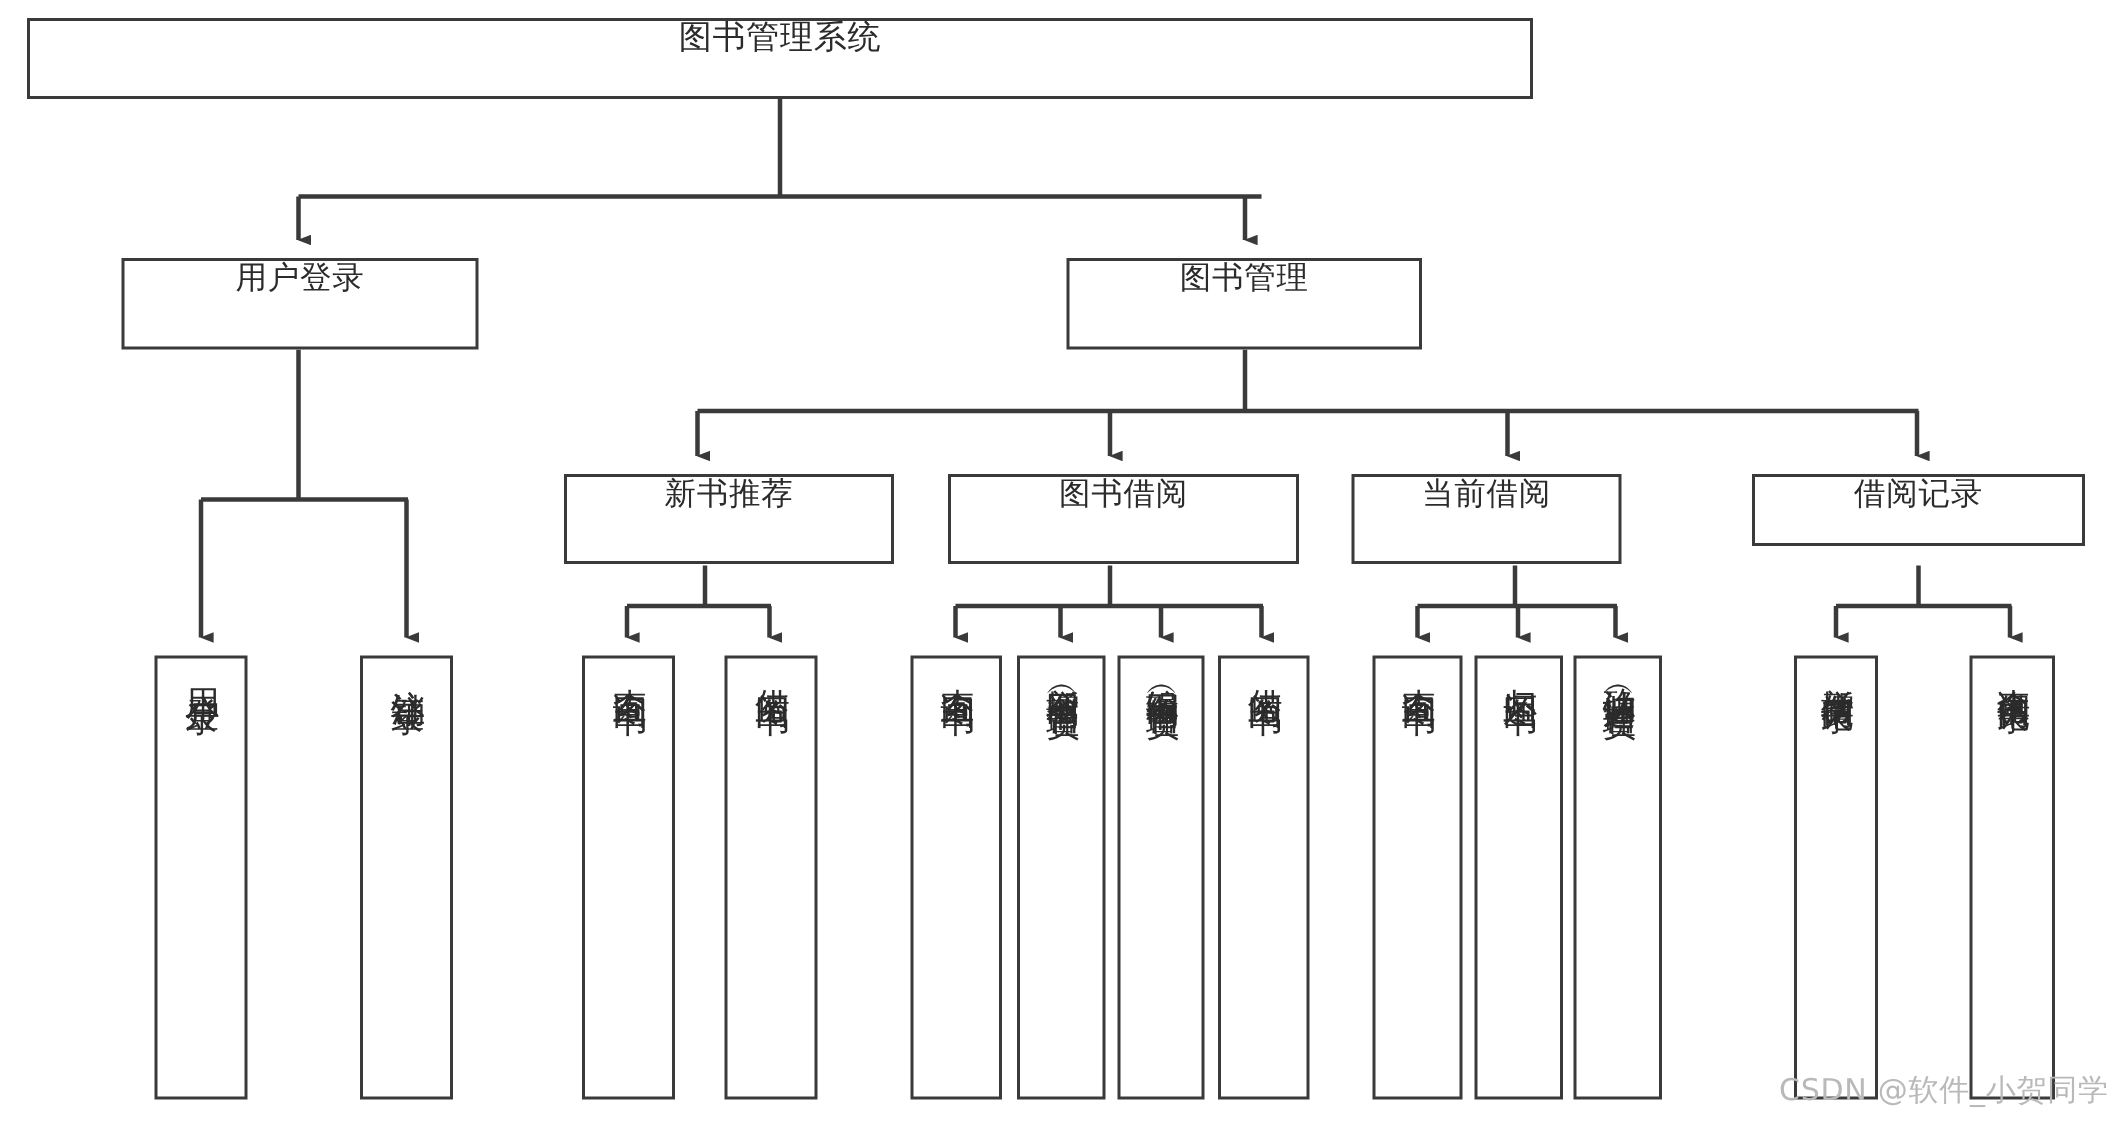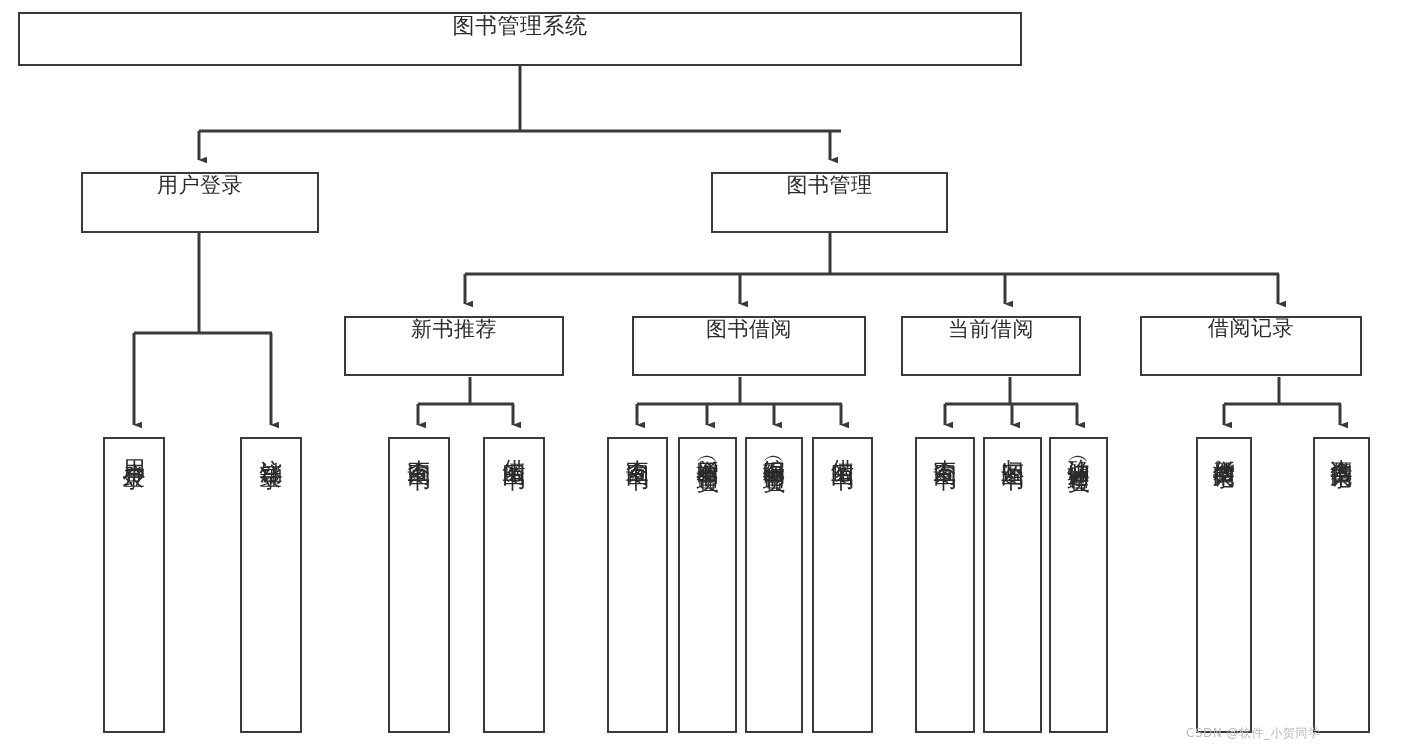--- a/index.html
+++ b/index.html
@@ -64,26 +64,25 @@
     margin: 0 auto;
   }
   .node.vertical.tall .node-label {
     font-size: 22px;
     letter-spacing: 2px;
   }
   .watermark {
     position: absolute;
     left: 1186px;
     top: 713px;
-    font-size: 12px;
+    font-size: 20px;
     color: #b9b9b9;
     white-space: nowrap;
     letter-spacing: 0.5px;
     font-family: "DejaVu Sans", "Liberation Sans", sans-serif;
-    margin-top: 12px;
   }
 </style>
 </head>
 <body>
 
 <div id="diagram-root">
 
   <svg id="connector-layer" viewBox="0 0 1405 747" width="1405" height="747" xmlns="http://www.w3.org/2000/svg">
     <defs>
       <marker id="arrowhead" markerWidth="7" markerHeight="9" refX="3.5" refY="8.4" orient="auto" markerUnits="userSpaceOnUse">
@@ -138,30 +137,30 @@
     <span class="node-label">图书管理系统</span>
   </div>
 
   <div class="node horizontal" style="left: 81px; top: 172px; width: 238px; height: 61px;">
     <span class="node-label">用户登录</span>
   </div>
   <div class="node horizontal" style="left: 711px; top: 172px; width: 237px; height: 61px;">
     <span class="node-label">图书管理</span>
   </div>
 
-  <div class="node horizontal" style="left: 344px; top: 316px; width: 220px; height: 60px;">
+  <div class="node horizontal" style="left: 376px; top: 316px; width: 220px; height: 60px;">
     <span class="node-label">新书推荐</span>
   </div>
   <div class="node horizontal" style="left: 632px; top: 316px; width: 234px; height: 60px;">
     <span class="node-label">图书借阅</span>
   </div>
   <div class="node horizontal" style="left: 901px; top: 316px; width: 180px; height: 60px;">
     <span class="node-label">当前借阅</span>
   </div>
-  <div class="node horizontal" style="left: 1140px; top: 316px; width: 222px; height: 60px; font-family: Liberation Mono, monospace;">
+  <div class="node horizontal" style="left: 1168px; top: 316px; width: 222px; height: 48px;">
     <span class="node-label">借阅记录</span>
   </div>
 
   <div class="node vertical" style="left: 103px; top: 437px; width: 62px; height: 296px;">
     <span class="node-label">用户登录</span>
   </div>
   <div class="node vertical" style="left: 240px; top: 437px; width: 62px; height: 296px;">
     <span class="node-label">注销登录</span>
   </div>
   <div class="node vertical" style="left: 388px; top: 437px; width: 62px; height: 296px;">

